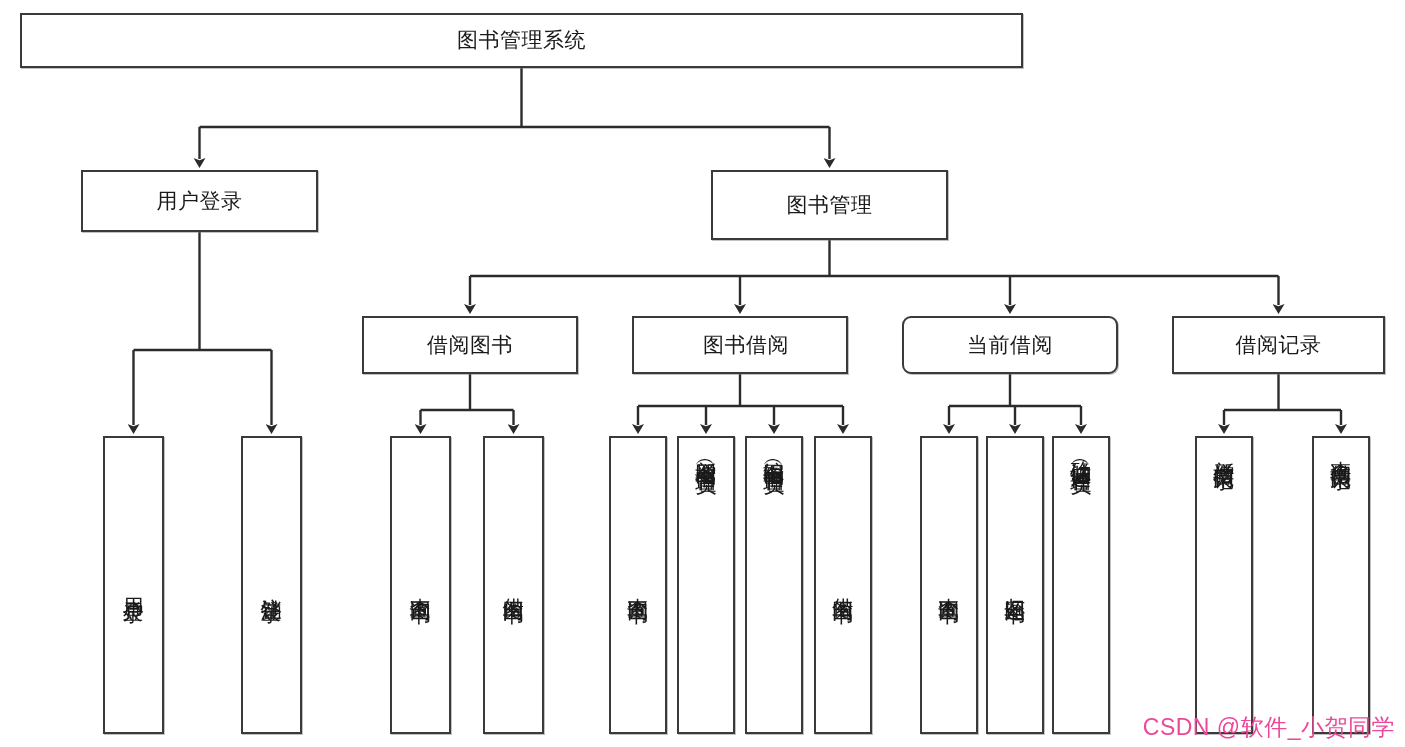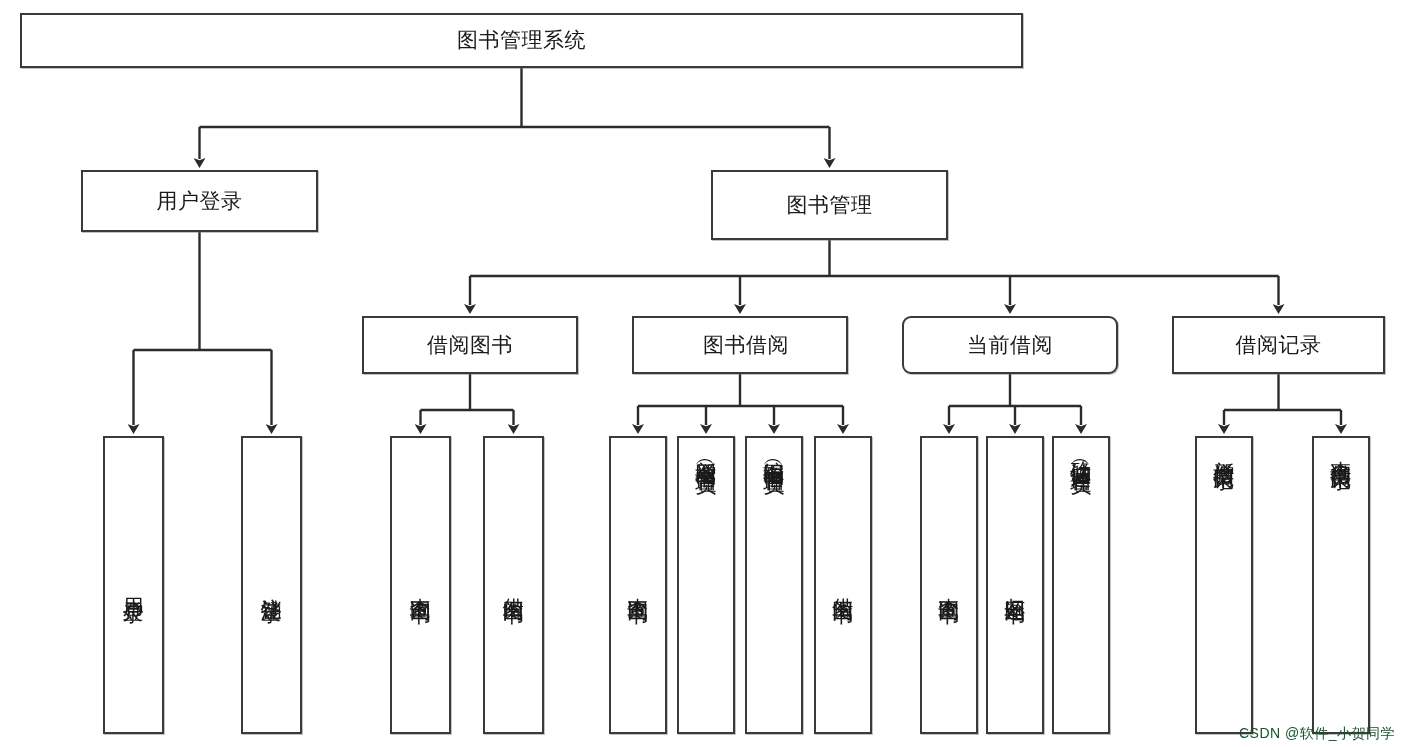--- a/index.html
+++ b/index.html
@@ -59,22 +59,22 @@
     max-height: 100%;
   }
   .node.vertical.centered {
     align-items: center;
     padding-top: 0;
   }
   #watermark {
     position: absolute;
     right: 10px;
     bottom: 4px;
-    font-size: 14px;
-    color: #14532d;
+    font-size: 23px;
+    color: #ec4899;
     white-space: nowrap;
     letter-spacing: 0.5px;
   }
 </style>
 </head>
 <body>
 
 <div id="canvas">
   <svg id="edges" viewBox="0 0 1405 747">
     <defs>

